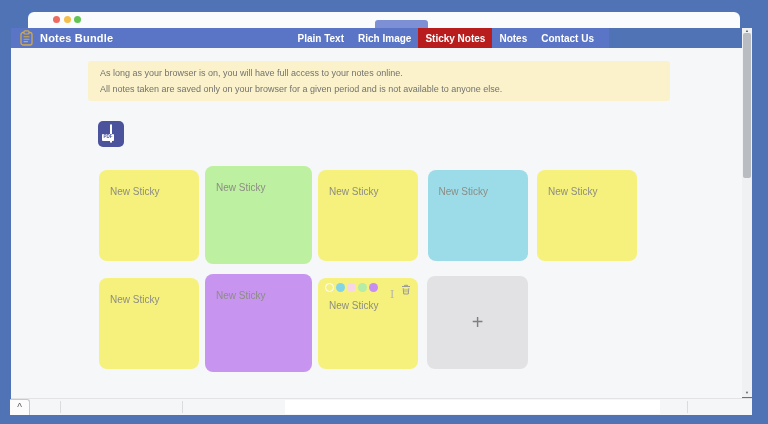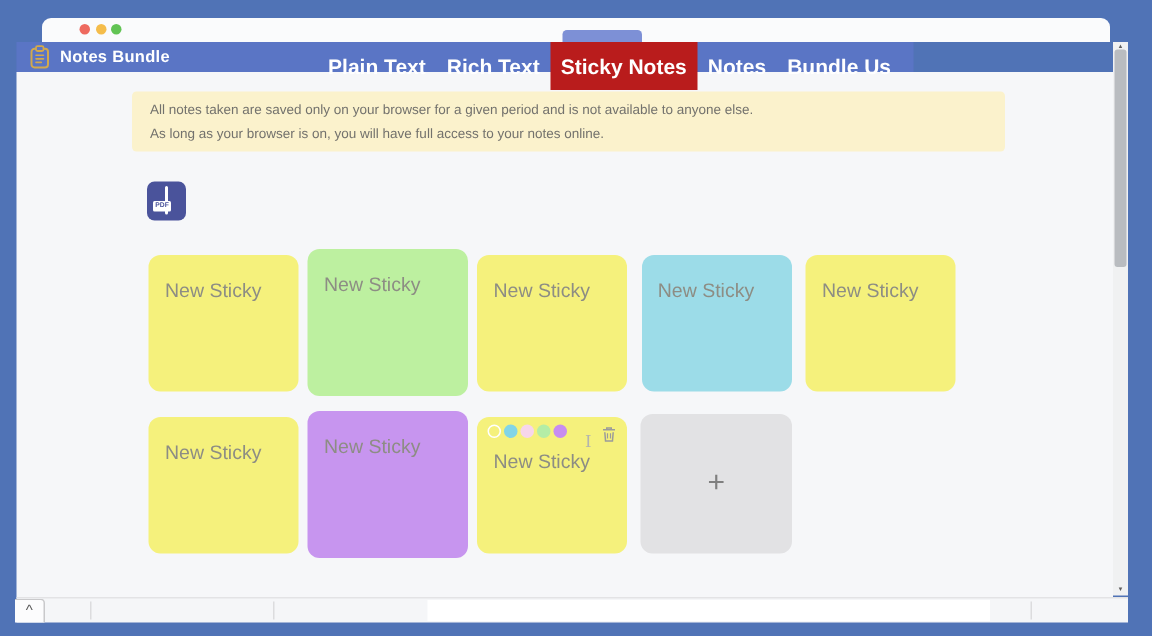--- a/index.html
+++ b/index.html
@@ -15,21 +15,21 @@
   .dots { position:absolute; left:25px; top:4px; display:flex; gap:3.5px; }
   .dot-tl { width:7px; height:7px; border-radius:50%; }
   .tab-hint { position:absolute; left:375px; top:20px; width:53px; height:9px;
     background:#7d90d6; border-radius:3px 3px 0 0; z-index:4; }
   
   .navbar { position:absolute; left:11px; top:28px; width:598px; height:20px;
     background:#5a75c5; display:flex; align-items:stretch; z-index:5; }
   .brand-wrap { display:flex; align-items:center; gap:6px; padding-left:8px; }
   .brand { color:#fff; font-weight:bold; font-size:11px; letter-spacing:.2px; white-space:nowrap; }
   .nav-items { margin-left:auto; display:flex; align-items:stretch; padding-right:8px; }
-  .nav-item { color:#fff; font-weight:bold; font-size:14px; padding:16px 7px;
+  .nav-item { color:#fff; font-weight:bold; font-size:10px; padding:4px 7px;
     display:flex; align-items:center; white-space:nowrap; cursor:pointer; }
   .nav-item.active { background:#b91c1c; }
   
   .scrollbar { position:absolute; left:742px; top:28px; width:10px; height:369px;
     background:#f0f1f2; z-index:5; }
   .sb-thumb { position:absolute; left:1px; top:5px; width:8px; height:145px;
     background:#b9bcc0; border-radius:2px; }
   .sb-arrow { position:absolute; left:0; width:10px; text-align:center;
     font-size:4px; color:#5f5f5f; line-height:6px; user-select:none; }
   .sb-arrow.up { top:0; } .sb-arrow.down { bottom:1px; }
@@ -41,21 +41,21 @@
   .banner p { margin:0; font-size:9px; line-height:16px; color:#73726d; }
   .pdf-btn { position:absolute; left:98px; top:121px; width:26px; height:26px;
     background:#4a539b; border-radius:5px; z-index:2; display:flex;
     align-items:center; justify-content:center; cursor:pointer; }
   .pdf-page { position:relative; width:11px; height:14px; border:1.2px solid #fff;
     border-radius:1.5px; box-sizing:border-box; }
   .pdf-tag { position:absolute; right:-3px; bottom:1.5px; background:#fff; color:#4a539b;
     font-size:4.5px; font-weight:bold; padding:1px 1.5px; border-radius:1px; line-height:1; }
   
   .note { position:absolute; border-radius:8px; z-index:2; box-sizing:border-box; cursor:pointer; }
-  .note-label { font-size:13px; color:#8d8d84; margin:16px 16px 0 11px; }
+  .note-label { font-size:10px; color:#8d8d84; margin:16px 16px 0 11px; }
   .note.active .note-label { margin-top:5px; }
   .note-top { display:flex; align-items:flex-start; padding:5px 7px 0 7px; }
   .palette { display:flex; gap:2px; }
   .pal-dot { width:9px; height:9px; border-radius:50%; box-sizing:border-box; cursor:pointer; }
   .pal-dot.ring { border:1.5px solid #fff; background:transparent; }
   .trash { margin-left:auto; line-height:0; cursor:pointer; margin-top:1px; }
   .ibeam { position:absolute; left:72px; top:10px; font-family:"DejaVu Serif",serif;
     font-size:11px; color:#b3b5ad; }
   .add-card { position:absolute; background:#e2e2e4; border-radius:8px; z-index:2;
     display:flex; align-items:center; justify-content:center; cursor:pointer; }
@@ -91,38 +91,38 @@
         <svg width="15" height="16" viewBox="0 0 15 16">
           <rect x="2" y="2.5" width="11" height="12.5" rx="2" fill="none" stroke="#d2a94c" stroke-width="1.3"></rect>
           <rect x="5" y="0.8" width="5" height="3.2" rx="1" fill="#5a75c5" stroke="#d2a94c" stroke-width="1.2"></rect>
           <path d="M5 6.8h5M5 9.2h5M5 11.6h3.5" stroke="#d2a94c" stroke-width="1.1" stroke-linecap="round"></path>
         </svg>
       </span>
       <span class="brand">Notes Bundle</span>
     </div>
     <div class="nav-items">
         <div class="nav-item">Plain Text</div>
-        <div class="nav-item">Rich Text</div>
+        <div class="nav-item">Rich Image</div>
         <div class="nav-item active">Sticky Notes</div>
         <div class="nav-item">Notes</div>
-        <div class="nav-item">Bundle Us</div>
+        <div class="nav-item">Contact Us</div>
       </div>
   </div>
 
   <div class="scrollbar">
     <div class="sb-arrow up">▲</div>
     <div class="sb-thumb"></div>
     <div class="sb-arrow down">▼</div>
   </div>
 
   <div class="content"></div>
 
   <div class="banner">
+    <p>As long as your browser is on, you will have full access to your notes online.</p>
     <p>All notes taken are saved only on your browser for a given period and is not available to anyone else.</p>
-    <p>As long as your browser is on, you will have full access to your notes online.</p>
   </div>
 
   <div class="pdf-btn">
     <span style="line-height:0;">
       <span class="pdf-page">
         <span class="pdf-tag">PDF</span>
       </span>
     </span>
   </div>
 

